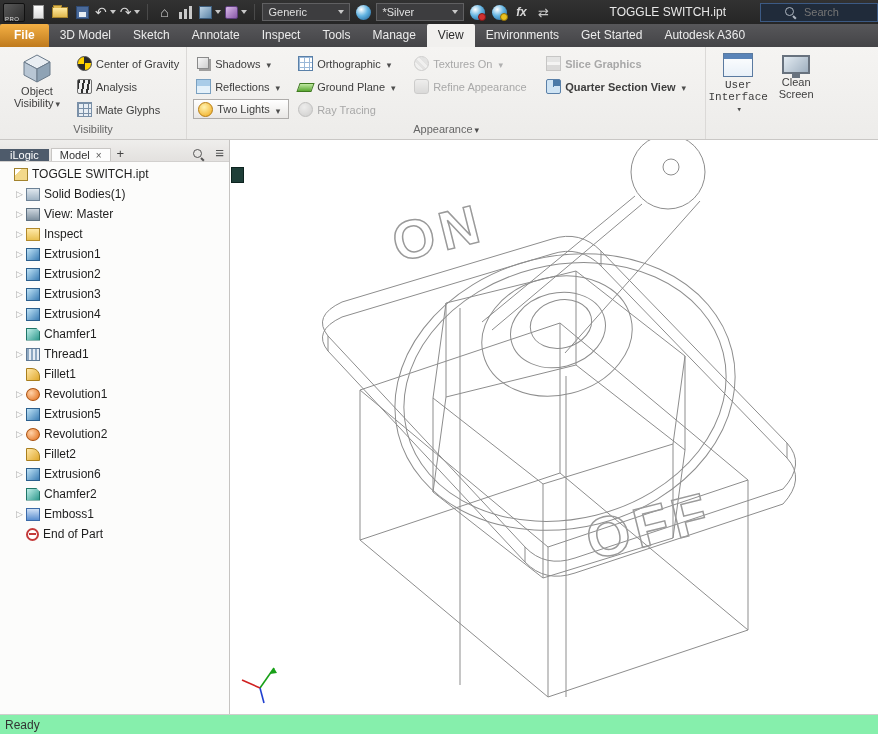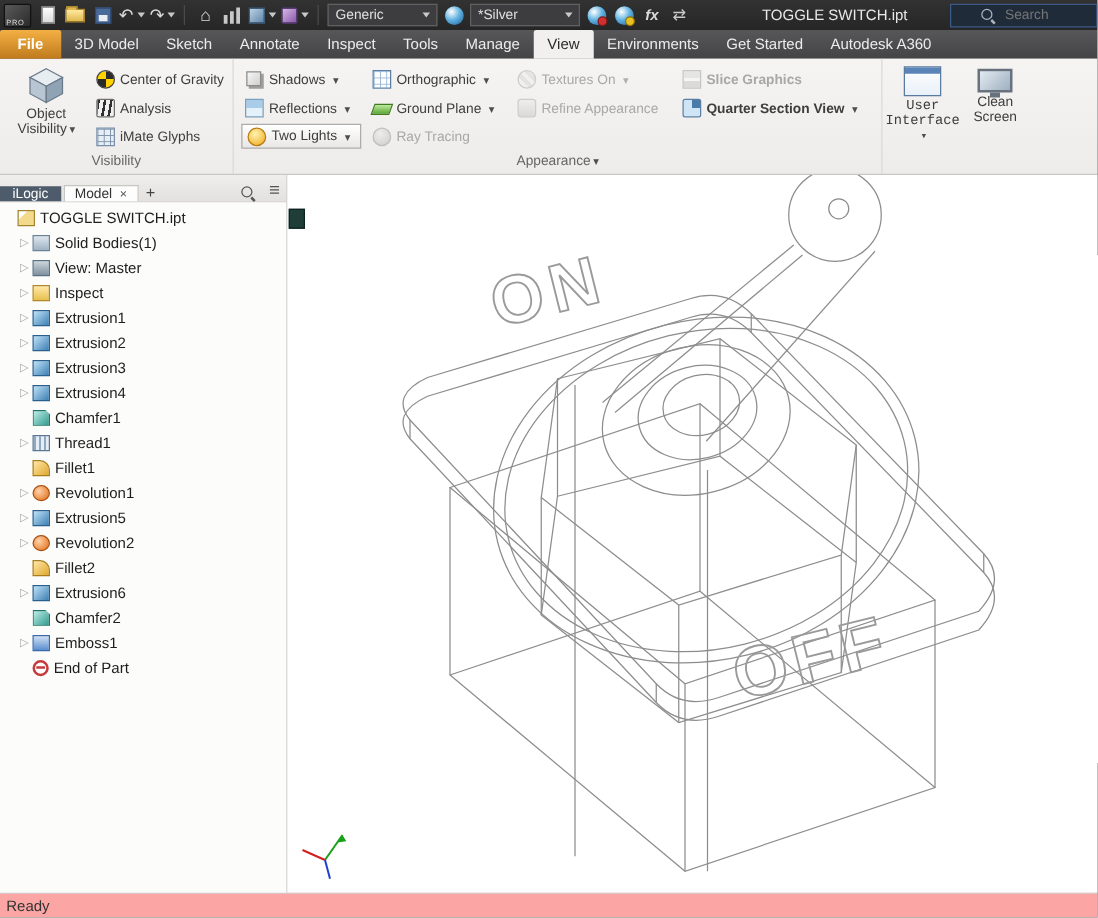--- a/index.html
+++ b/index.html
@@ -121,21 +121,21 @@
   .ticon[data-icon="revolution"]{background:radial-gradient(circle at 35% 35%,#ffd2a8,#e06a14);border-color:#a84e0c;border-radius:50%;}
   .ticon[data-icon="emboss"]{background:linear-gradient(180deg,#cfe0f5,#5b8ed0);border-color:#3c6aa8;}
   .ticon[data-icon="end-of-part"]{background:#fff;border:2px solid #c43b3b;border-radius:50%;width:13px;}
   .ticon[data-icon="end-of-part"]::after{content:"";position:absolute;left:1px;right:1px;top:3px;height:2px;background:#c43b3b;}
 
   .viewport{flex:1;background:#ffffff;position:relative;overflow:hidden;}
   .dock-widget{position:absolute;left:1px;top:27px;width:13px;height:16px;background:#1f3e38;border:1px solid #0d231f;}
   .viewport svg{position:absolute;inset:0;}
 
   
-  .statusbar{height:20px;background:#fca5a5;border-top:1px solid #d0cecd;display:flex;align-items:center;
+  .statusbar{height:20px;background:#86efac;border-top:1px solid #d0cecd;display:flex;align-items:center;
              font-size:12px;color:#333;padding-left:5px;}
 </style>
 </head>
 <body>
 
 <div class="app">
 
   <div class="titlebar">
     <div class="applogo">
       <span class="pro">PRO</span>

